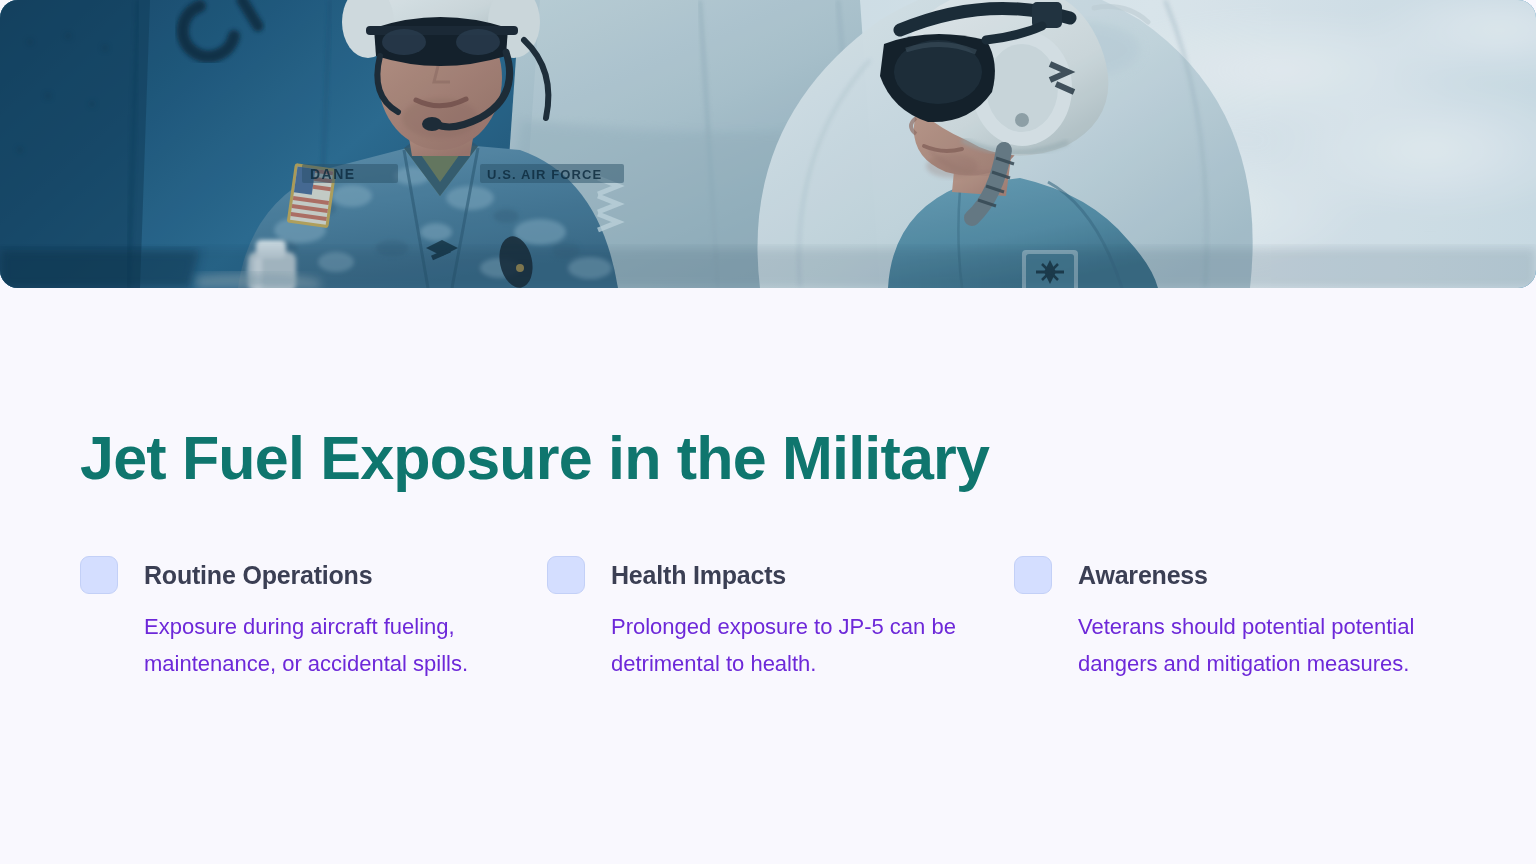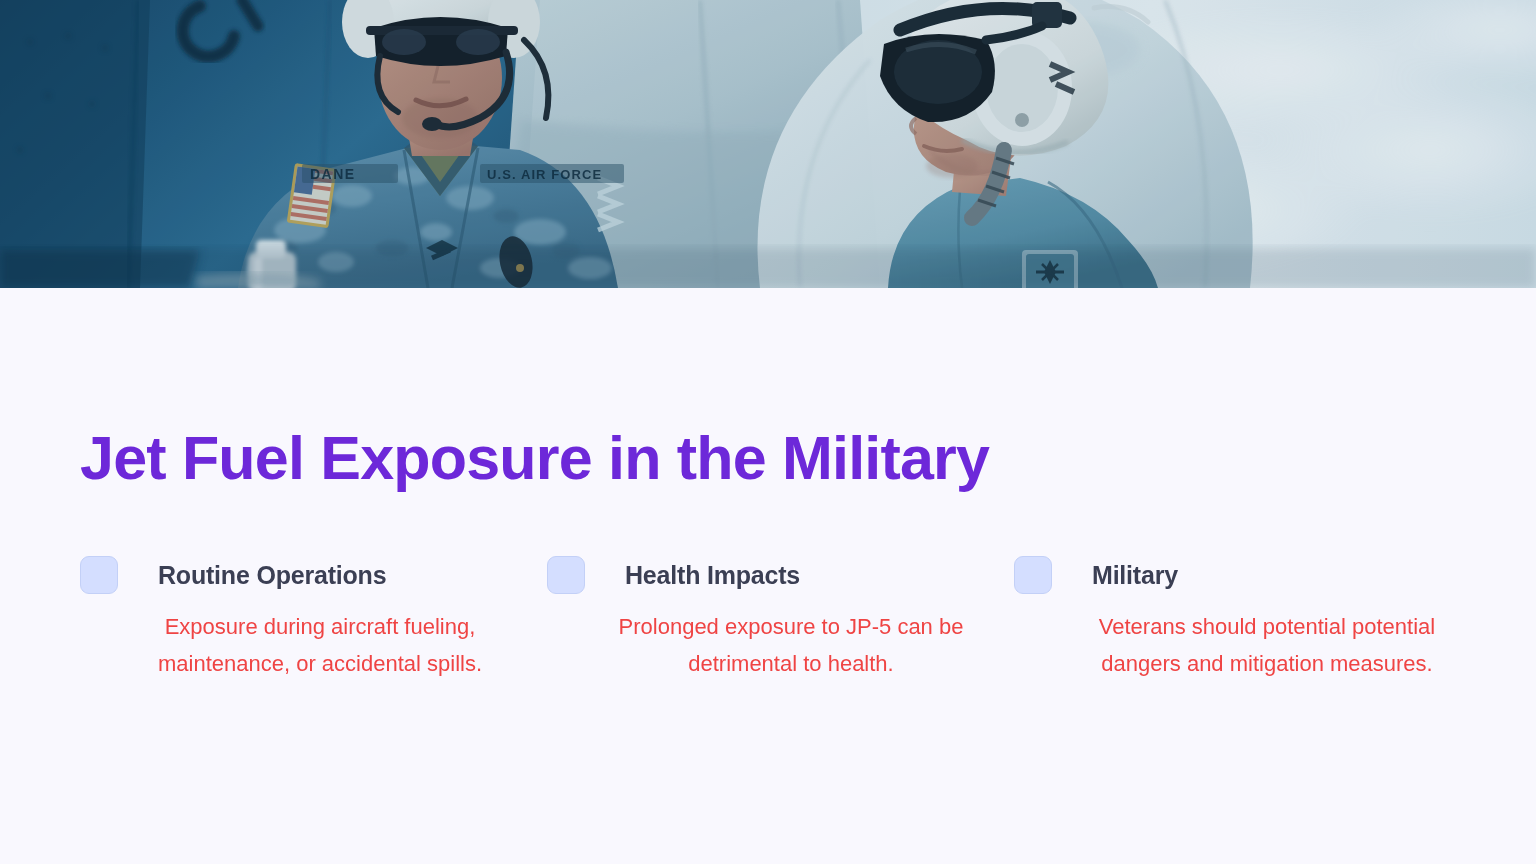--- a/index.html
+++ b/index.html
@@ -12,55 +12,56 @@
   }
 
   .page { position:relative; width:1536px; height:864px; background:#f9f8fe; }
 
   
   .hero {
     position:absolute; left:0; top:0;
     width:1536px; height:288px;
     overflow:hidden;
     background:#0369a1;
+    border-radius:18px;
   }
   .hero svg { display:block; width:1536px; height:288px; }
 
   
   .content {
     position:absolute; left:0; top:288px;
     width:1536px; height:576px;
     background:#f9f8fe;
   }
 
   .page-title {
     position:absolute;
     left:80px; top:140px;
     font-size:61px;
     font-weight:700;
     letter-spacing:-0.8px;
-    color:#6d28d9;
+    color:#0f766e;
     white-space:nowrap;
     line-height:1;
   }
 
   .columns {
     position:absolute;
     left:80px; top:267px;
     width:1410px;
     display:flex;
     gap:0;
   }
 
   .col { width:467px; }
 
   .col-head {
     display:flex;
     align-items:center;
-    gap:40px;
+    gap:26px;
     height:40px;
   }
 
   .swatch {
     width:38px; height:38px;
     flex:0 0 38px;
     border-radius:9px;
     background:#d4deff;
     border:1px solid #c3d0f7;
   }
@@ -71,23 +72,22 @@
     color:#3b3f54;
     letter-spacing:-0.2px;
     white-space:nowrap;
   }
 
   .col-body {
     margin-top:14px;
     margin-left:64px;
     font-size:22px;
     line-height:1.68;
-    color:#ef4444;
+    color:#6d28d9;
     max-width:352px;
-    text-align:center;
   }
   .col:nth-child(2) .col-body { max-width:360px; }
   .col:nth-child(3) .col-body { max-width:378px; }
 </style>
 </head>
 <body>
 
 <div class="page">
 
   <div class="hero">
@@ -377,20 +377,20 @@
         <div class="col-head">
           <span class="swatch"></span>
           <span class="col-title">Health Impacts</span>
         </div>
         <p class="col-body">Prolonged exposure to JP-5 can be detrimental to health.</p>
       </div>
 
       <div class="col">
         <div class="col-head">
           <span class="swatch"></span>
-          <span class="col-title">Military</span>
+          <span class="col-title">Awareness</span>
         </div>
         <p class="col-body">Veterans should potential potential dangers and mitigation measures.</p>
       </div>
 
     </div>
   </div>
 </div>
 
 </body></html>

